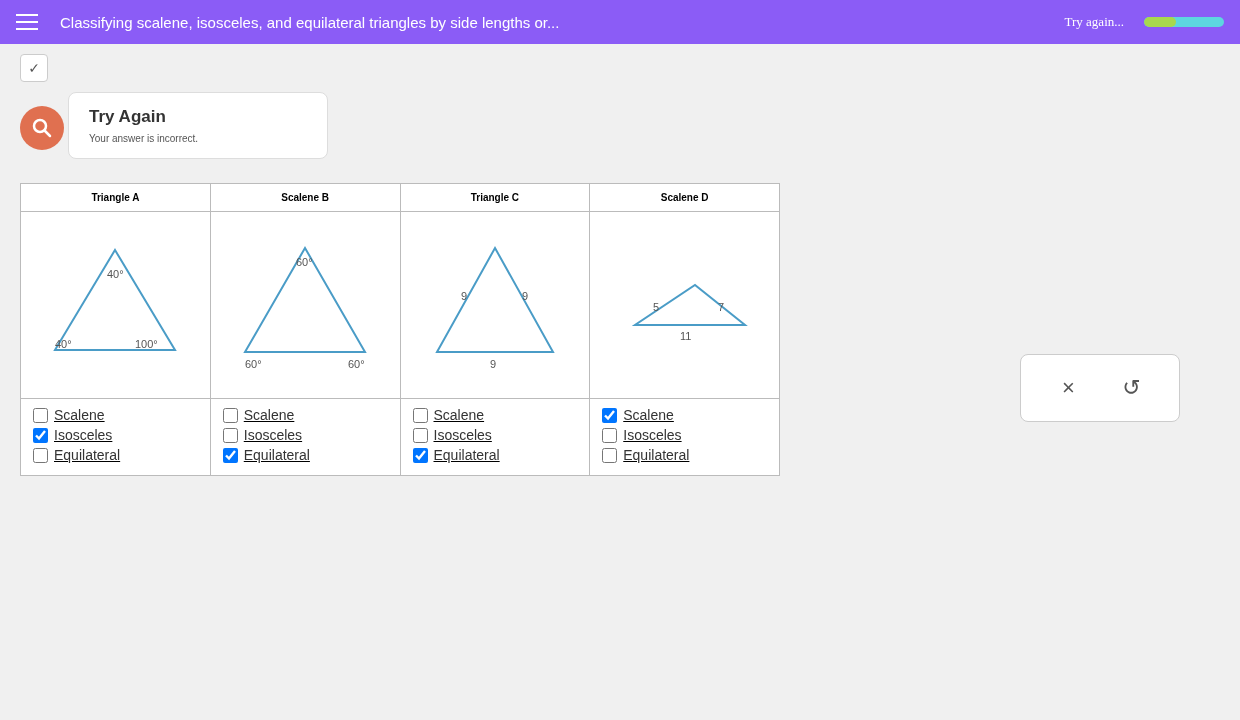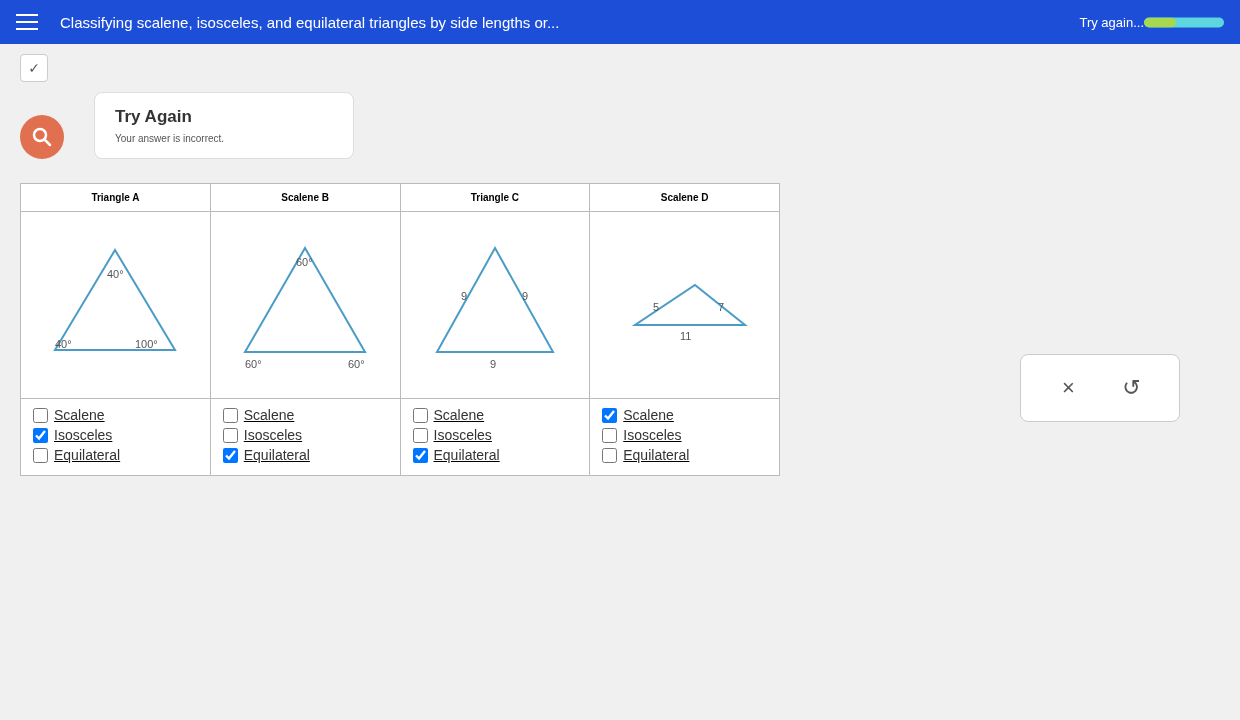--- a/index.html
+++ b/index.html
@@ -7,21 +7,21 @@
       font-family: Arial, sans-serif;
       background: #e8e8e8;
       width: 1240px;
       height: 720px;
       overflow: hidden;
       position: relative;
     }
 
     
     .header {
-      background: #1d4ed8;
+      background: #8b5cf6;
       height: 44px;
       display: flex;
       align-items: center;
       padding: 0 16px;
       position: relative;
     }
     .header-menu-icon {
       width: 28px;
       height: 28px;
       display: flex;
@@ -42,21 +42,22 @@
       font-size: 15px;
       font-weight: 400;
     }
     .try-again-badge {
       position: absolute;
       right: 16px;
       top: 50%;
       transform: translateY(-50%);
       display: flex;
       align-items: center;
-      gap: 0;
+      gap: 20px;
+      font-family: Liberation Serif, serif;
     }
     .try-again-text {
       color: white;
       font-size: 13px;
     }
     .progress-bar-container {
       width: 80px;
       height: 10px;
       background: #5dd6e0;
       border-radius: 5px;
@@ -96,22 +97,22 @@
     }
 
     
     .content {
       padding: 0 20px 20px 20px;
     }
 
     
     .try-again-box {
       display: flex;
-      align-items: flex-end;
-      gap: 30px;
+      align-items: center;
+      gap: 4px;
       margin-bottom: 24px;
     }
     .try-again-icon {
       width: 44px;
       height: 44px;
       background: #e07050;
       border-radius: 50%;
       display: flex;
       align-items: center;
       justify-content: center;

